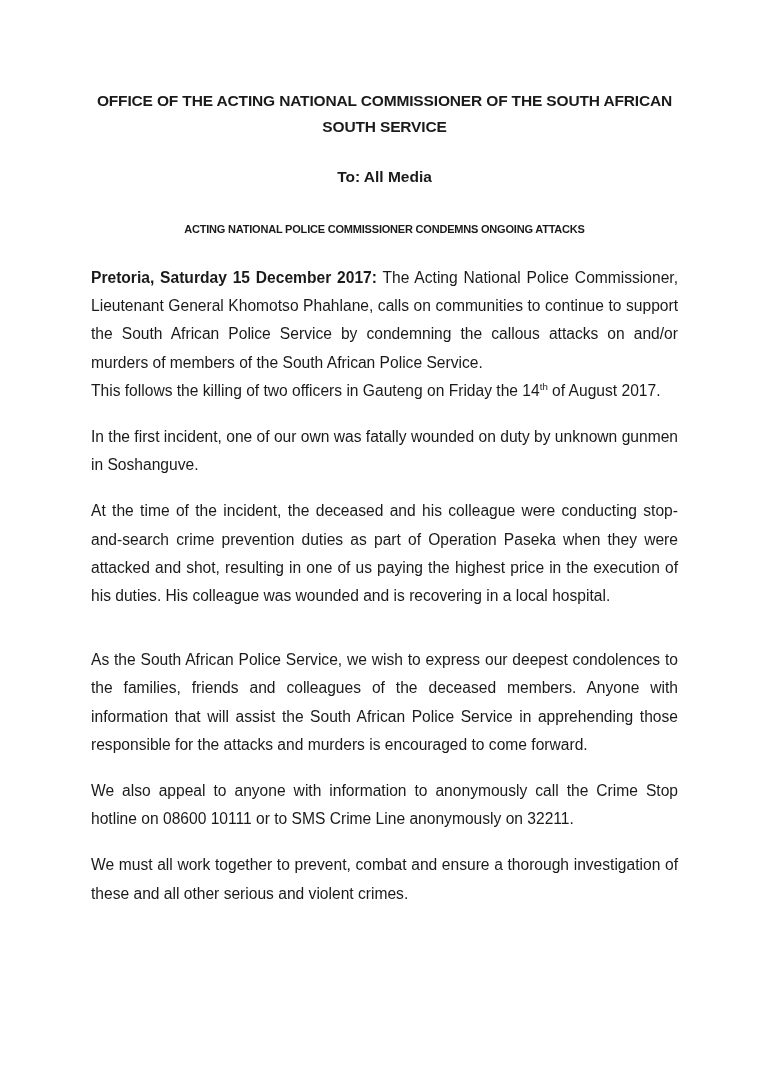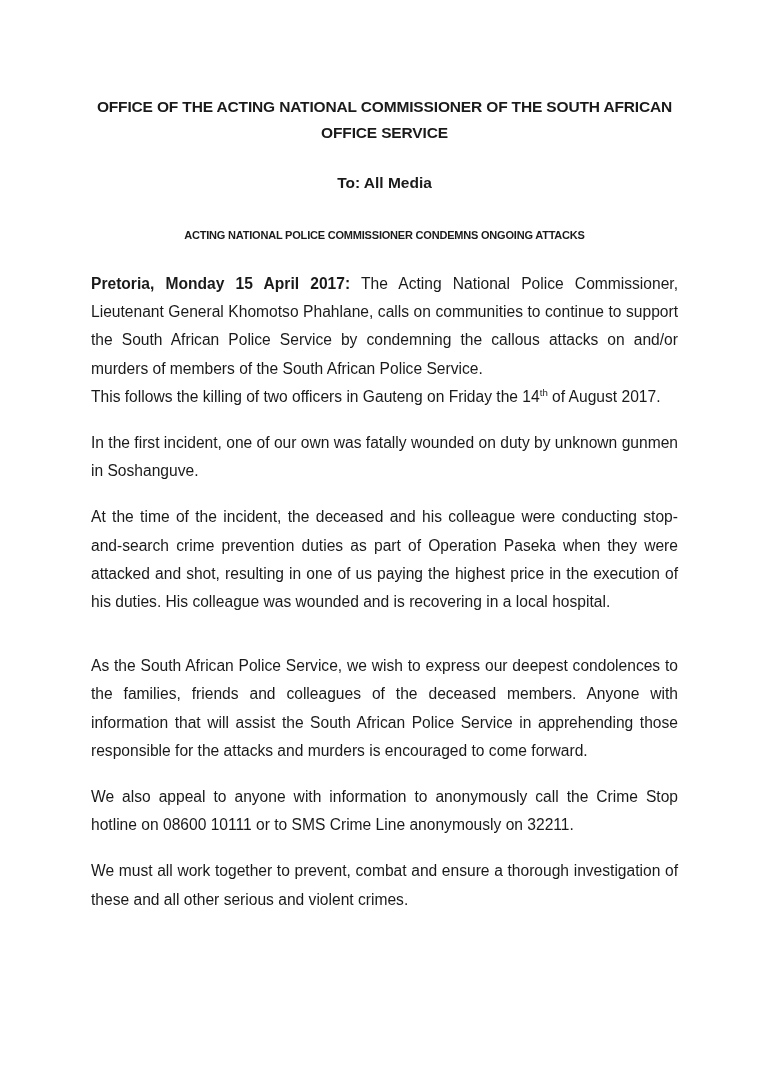--- a/index.html
+++ b/index.html
@@ -16,21 +16,21 @@
     width: 768px;
     height: 1087px;
     margin: 0 auto;
     background: #ffffff;
     box-sizing: border-box;
     overflow: hidden;
   }
   .doc {
     position: absolute;
     left: 91px;
-    top: 94px;
+    top: 88px;
     width: 587px;
   }
   .heading {
     font-weight: bold;
     font-size: 15.5px;
     line-height: 26px;
     text-align: center;
     letter-spacing: -0.15px;
     margin: 0;
   }
@@ -74,36 +74,36 @@
   .gap-26 { height: 26px; }
 </style>
 </head>
 <body>
 
 <div class="page">
   <div class="doc">
 
     <div>
       <div class="heading">OFFICE OF THE ACTING NATIONAL COMMISSIONER OF THE SOUTH AFRICAN</div>
-      <div class="heading">OFFICE SERVICE</div>
+      <div class="heading">SOUTH SERVICE</div>
     </div>
 
     <div class="gap-24"></div>
 
     <div class="to-line">To: All Media</div>
 
     <div class="gap-26"></div>
 
     <div>
       <div class="subject">ACTING NATIONAL POLICE COMMISSIONER CONDEMNS ONGOING ATTACKS</div>
     </div>
 
     <div class="gap-22"></div>
 
-    <p class="para nolast"><span class="lead">Pretoria, Monday 15 April 2017:</span><span> The Acting National Police Commissioner, Lieutenant General Khomotso Phahlane, calls on communities to continue to support the South African Police Service by condemning the callous attacks on and/or murders of members of the South African Police Service.</span></p>
+    <p class="para nolast"><span class="lead">Pretoria, Saturday 15 December 2017:</span><span> The Acting National Police Commissioner, Lieutenant General Khomotso Phahlane, calls on communities to continue to support the South African Police Service by condemning the callous attacks on and/or murders of members of the South African Police Service.</span></p>
 
     <p class="para nolast"><span>This follows the killing of two officers in Gauteng on Friday the 14</span><sup>th</sup><span> of August 2017.</span></p>
 
     <div class="gap-18"></div>
 
     <p class="para nolast">In the first incident, one of our own was fatally wounded on duty by unknown gunmen in Soshanguve.</p>
 
     <div class="gap-18"></div>
 
     <p class="para nolast">At the time of the incident, the deceased and his colleague were conducting stop-and-search crime prevention duties as part of Operation Paseka when they were attacked and shot, resulting in one of us paying the highest price in the execution of his duties.  His colleague was wounded and is recovering in a local hospital.</p>

